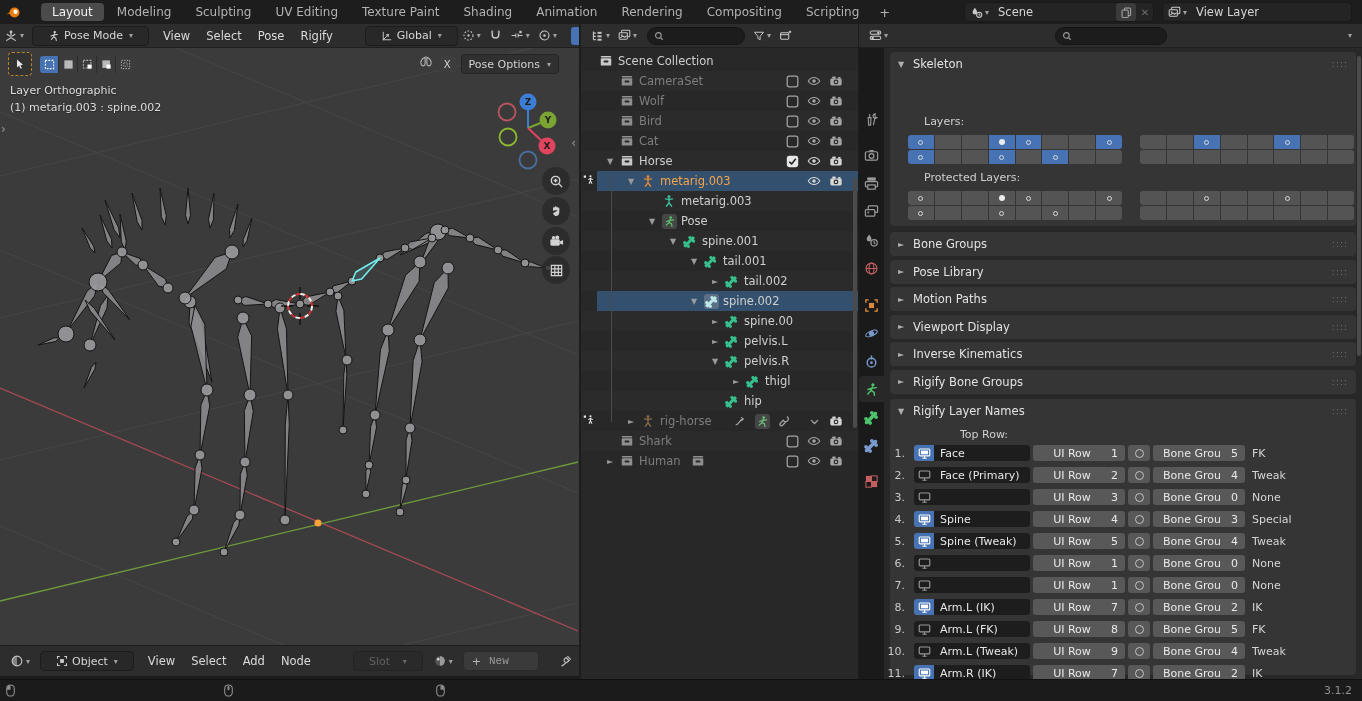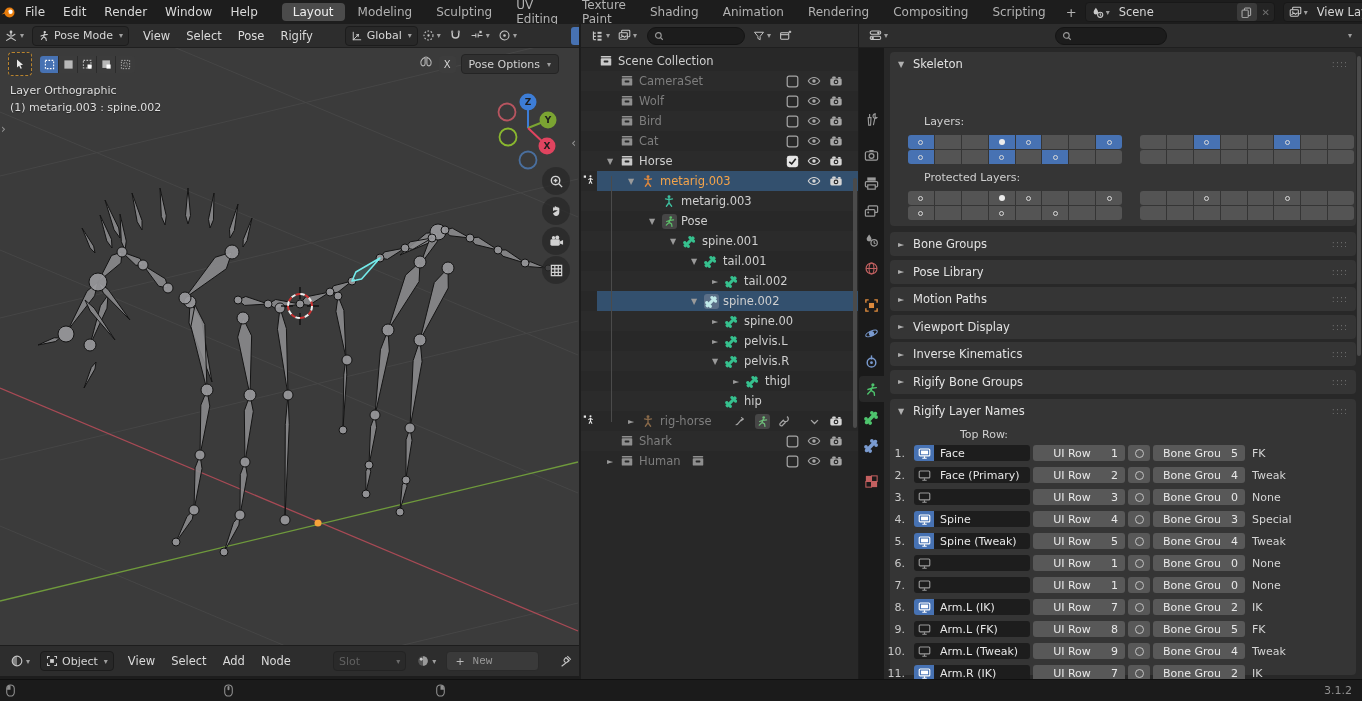--- a/index.html
+++ b/index.html
@@ -25,21 +25,21 @@
   .chev { font-size:8px; color:#9f9f9f; margin-left:2px; }
   #scene-widget { width:190px; } #scene-widget .iw-label { flex:1; }
   #viewlayer-widget { width:190px; } #viewlayer-widget .iw-label { flex:1; }
 
   
   .ed-header { position:absolute; top:24px; height:24px; background:#2d2d2d; border-bottom:1px solid #1f1f1f; display:flex; align-items:center; }
   #vp-header { left:0; width:579px; }
   #ol-header { left:581px; width:277px; }
   #pr-header { left:859px; width:503px; }
   .hdr-btn { display:flex; align-items:center; padding:0 4px; color:#c6c6c6; height:20px; border-radius:3px; }
-  .dropdown { display:flex; align-items:center; background:#282828; border:1px solid #1c1c1c; border-radius:4px; height:20px; padding:0 5px; gap:4px; color:#d6d6d6; }
+  .dropdown { display:flex; align-items:center; background:#282828; border:1px solid #1c1c1c; border-radius:4px; height:20px; padding:0 15px; gap:4px; color:#d6d6d6; }
   .hmenu { display:flex; }
   .hmenu .menu-item { font-size:11.5px; padding:0 8px; }
   .searchbox { display:flex; align-items:center; background:#1c1c1c; border:1px solid #141414; border-radius:10px; height:18px; padding:0 6px; gap:4px; }
   .searchbox input { background:transparent; border:0; outline:none; color:#ccc; width:70px; font-size:11px; font-family:inherit; }
   .bluepill { width:8px; height:18px; background:#4772b3; border-radius:3px 0 0 3px; margin-left:auto; }
 
   
   #viewport { position:absolute; left:0; top:48px; width:579px; height:597px; background:#3b3b3b; overflow:hidden; }
   #vp-svg { position:absolute; left:0; top:0; }
   #toolsettings { position:absolute; left:0; top:0; width:100%; height:32px; display:flex; align-items:center; padding:0 8px; gap:8px; }
@@ -130,27 +130,20 @@
 <div id="app">
 
   <div id="topbar">
     <div class="logo">
       <svg width="16" height="16" viewBox="0 0 16 16">
           <circle cx="9.5" cy="8.5" r="5" fill="#e87d0d"></circle>
           <circle cx="10.5" cy="7.8" r="2.2" fill="#fff"></circle>
           <path d="M1.5 10.5 L7 6.5 L9 8.5 Z" fill="#e87d0d"></path>
         </svg>
     </div>
-    <div id="topbar-menus">
-        <span class="menu-item">File</span>
-        <span class="menu-item">Edit</span>
-        <span class="menu-item">Render</span>
-        <span class="menu-item">Window</span>
-        <span class="menu-item">Help</span>
-      </div>
     <div id="workspace-tabs">
         <span class="ws-tab active">Layout</span>
         <span class="ws-tab">Modeling</span>
         <span class="ws-tab">Sculpting</span>
         <span class="ws-tab">UV Editing</span>
         <span class="ws-tab">Texture Paint</span>
         <span class="ws-tab">Shading</span>
         <span class="ws-tab">Animation</span>
         <span class="ws-tab">Rendering</span>
         <span class="ws-tab">Compositing</span>

